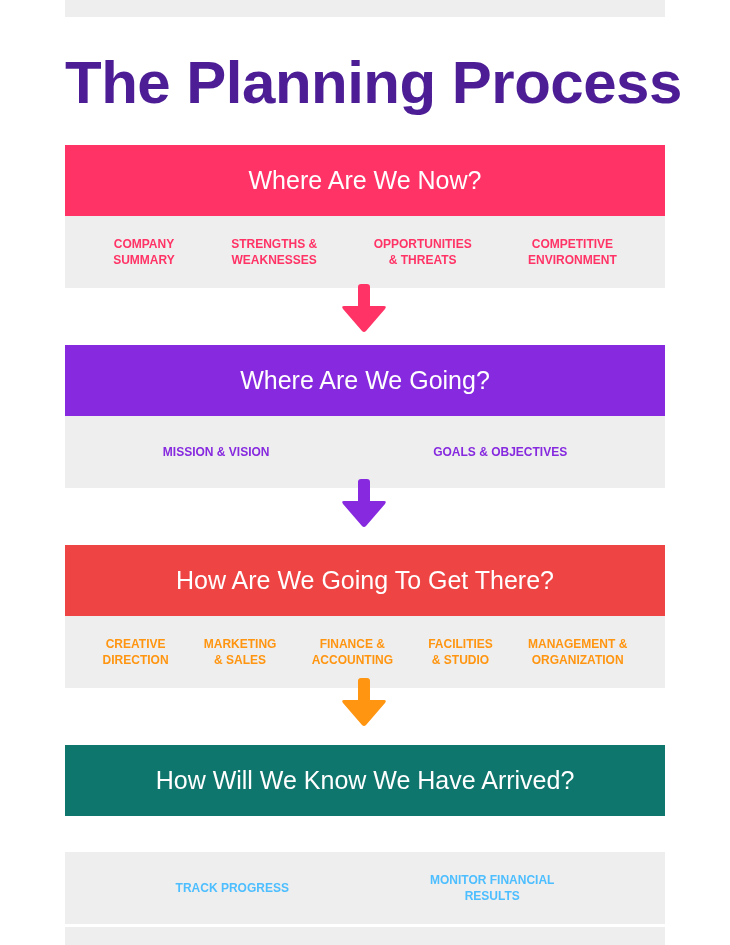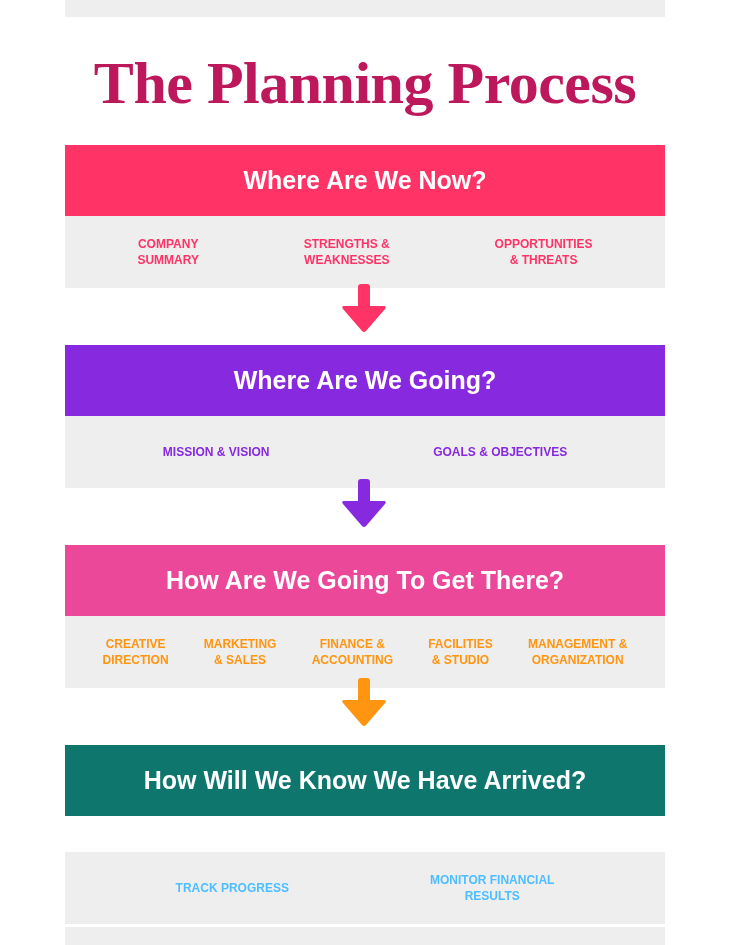--- a/index.html
+++ b/index.html
@@ -1,22 +1,22 @@
 <!DOCTYPE html>
 <html><head>
 <meta charset="utf-8">
 <style>
   html, body { margin:0; padding:0; background:#ffffff; }
   body { width:730px; height:945px; position:relative; overflow:hidden; font-family:"Liberation Sans", "DejaVu Sans", sans-serif; }
   .strip { position:absolute; left:65px; width:600px; background:#eeeeee; }
   .top-strip { top:0; height:17px; }
   .bottom-strip { top:927px; height:18px; }
-  .title { position:absolute; top:48px; left:65px; width:600px; text-align:center; font-size:60px; font-weight:bold; color:#be185d; letter-spacing:-0.5px; line-height:70px; white-space:nowrap;font-family:Liberation Serif, serif; }
+  .title { position:absolute; top:48px; left:65px; width:600px; text-align:center; font-size:60px; font-weight:bold; color:#4c1d95; letter-spacing:-0.5px; line-height:70px; white-space:nowrap; }
   .section { position:absolute; left:65px; width:600px; }
-  .section .hdr { height:71px; display:flex; align-items:center; justify-content:center; color:#ffffff; font-weight:bold; font-size:25px; }
+  .section .hdr { height:71px; display:flex; align-items:center; justify-content:center; color:#ffffff; font-weight:normal; font-size:25px; }
   .section .body { height:72px; background:#eeeeee; display:flex; align-items:center; justify-content:space-around; padding:0 20px; box-sizing:border-box; }
   .item { font-weight:bold; font-size:12px; text-align:center; line-height:16px; white-space:pre-line; }
   .arrow { position:absolute; left:340px; width:48px; height:50px; }
   .s1 { top:145px; } .s2 { top:345px;border-radius:9px; } .s3 { top:545px; } .s4 { top:745px; }
   .s2 .body { justify-content:space-around; padding:0 16px; }
   .s4 .body { padding:0 40px;margin-top:36px; }
 </style>
 </head>
 <body>
 
@@ -26,41 +26,43 @@
 
 <div class="section s1">
   <div class="hdr" style="background:#ff3366">Where Are We Now?</div>
   <div class="body">
     <div class="item" style="color:#ff3366">COMPANY
 SUMMARY</div>
     <div class="item" style="color:#ff3366">STRENGTHS &amp;
 WEAKNESSES</div>
     <div class="item" style="color:#ff3366">OPPORTUNITIES
 &amp; THREATS</div>
+    <div class="item" style="color:#ff3366">COMPETITIVE
+ENVIRONMENT</div>
   </div>
 </div>
 
 <svg class="arrow" style="top:284px" viewBox="0 0 48 50">
   <path d="M18 3 Q18 0 21 0 L27 0 Q30 0 30 3 L30 22 L44 22 Q47 22 45 25 L26 47 Q24 49 22 47 L3 25 Q1 22 4 22 L18 22 Z" fill="#ff3366"></path>
 </svg>
 
 <div class="section s2">
   <div class="hdr" style="background:#8629df">Where Are We Going?</div>
   <div class="body">
     <div class="item" style="color:#8629df">MISSION &amp; VISION</div>
     <div class="item" style="color:#8629df">GOALS &amp; OBJECTIVES</div>
   </div>
 </div>
 
 <svg class="arrow" style="top:479px" viewBox="0 0 48 50">
   <path d="M18 3 Q18 0 21 0 L27 0 Q30 0 30 3 L30 22 L44 22 Q47 22 45 25 L26 47 Q24 49 22 47 L3 25 Q1 22 4 22 L18 22 Z" fill="#8629df"></path>
 </svg>
 
 <div class="section s3">
-  <div class="hdr" style="background:#ec4899">How Are We Going To Get There?</div>
+  <div class="hdr" style="background:#ef4444">How Are We Going To Get There?</div>
   <div class="body">
     <div class="item" style="color:#ff9510">CREATIVE
 DIRECTION</div>
     <div class="item" style="color:#ff9510">MARKETING
 &amp; SALES</div>
     <div class="item" style="color:#ff9510">FINANCE &amp;
 ACCOUNTING</div>
     <div class="item" style="color:#ff9510">FACILITIES
 &amp; STUDIO</div>
     <div class="item" style="color:#ff9510">MANAGEMENT &amp;

